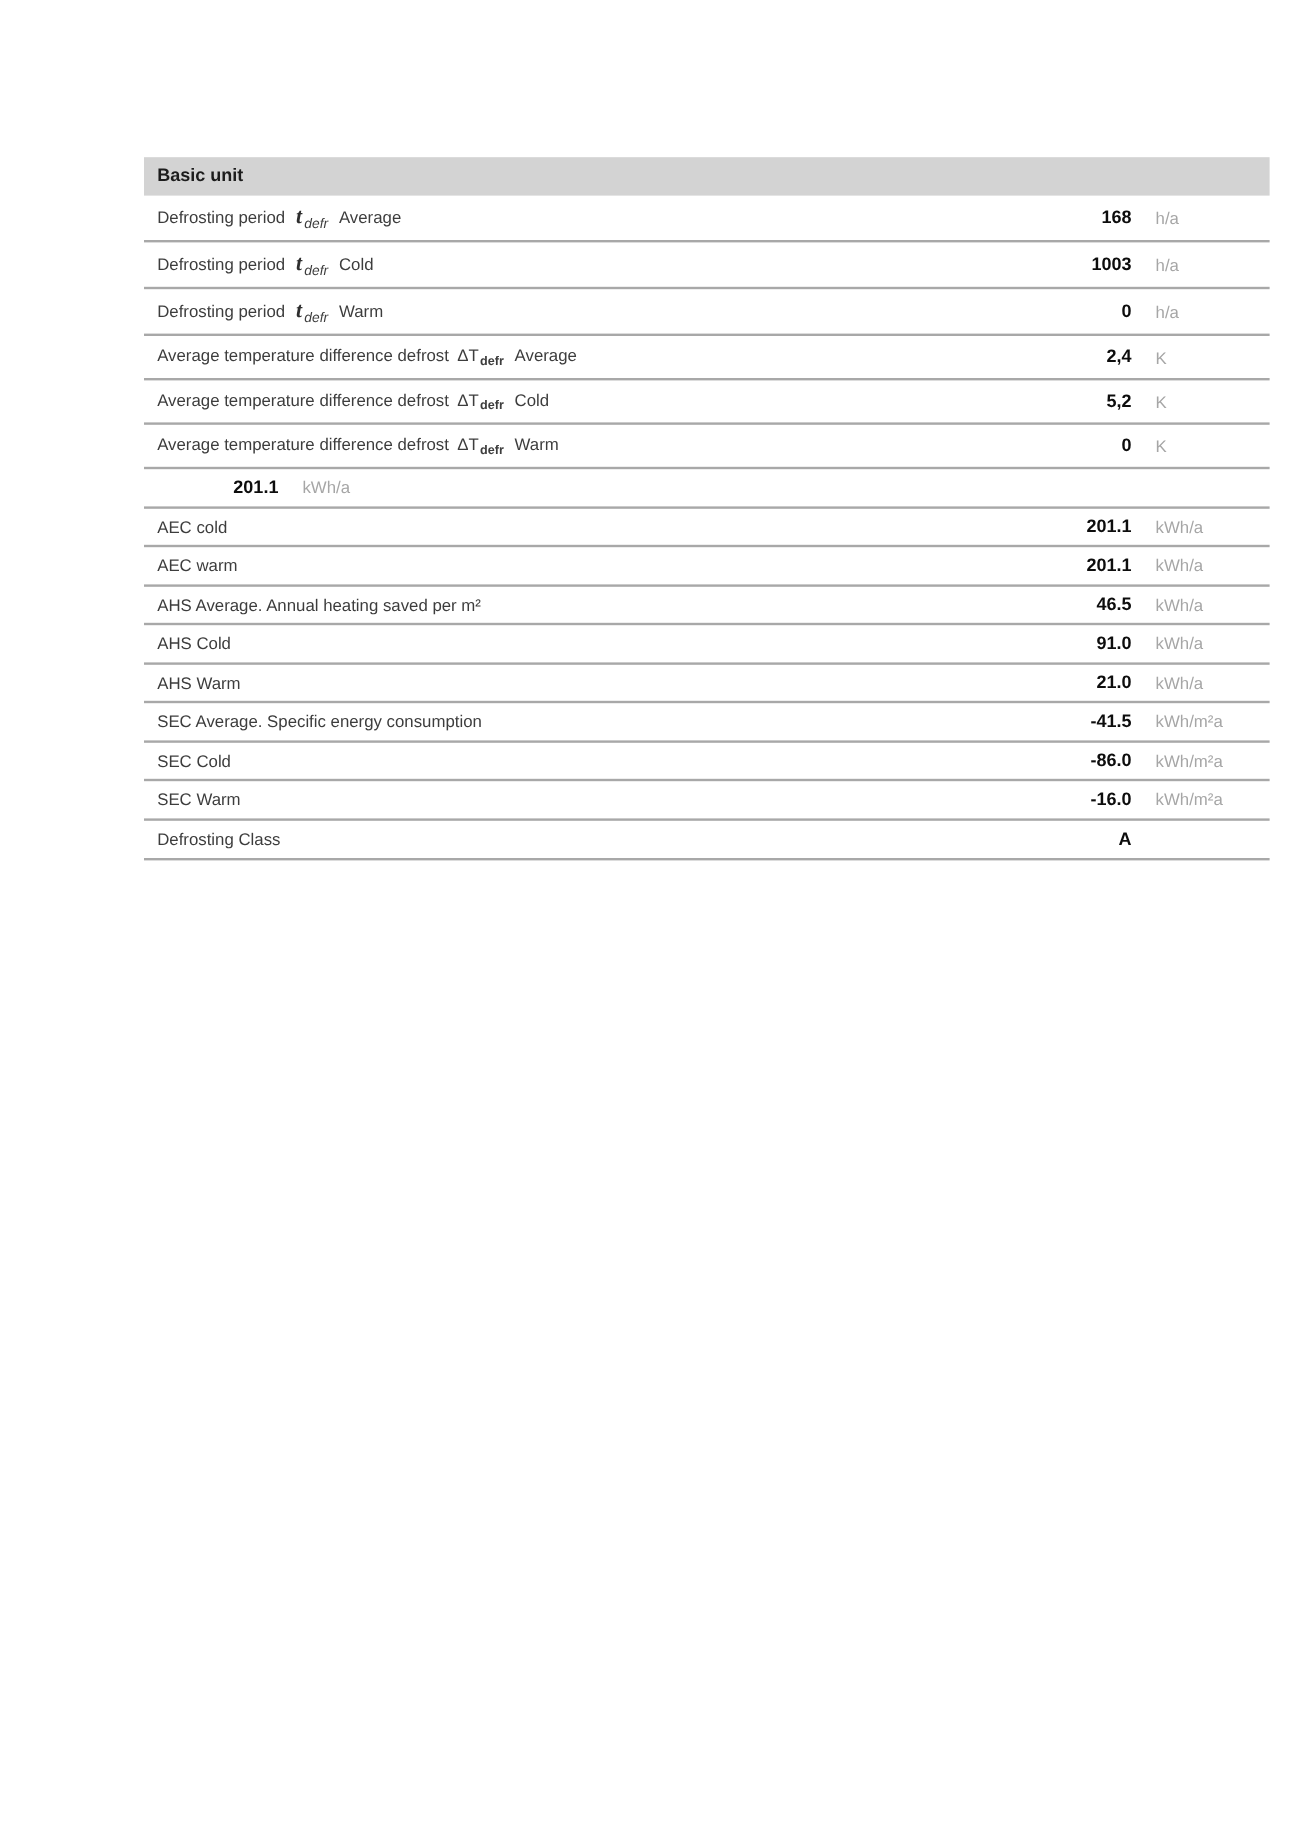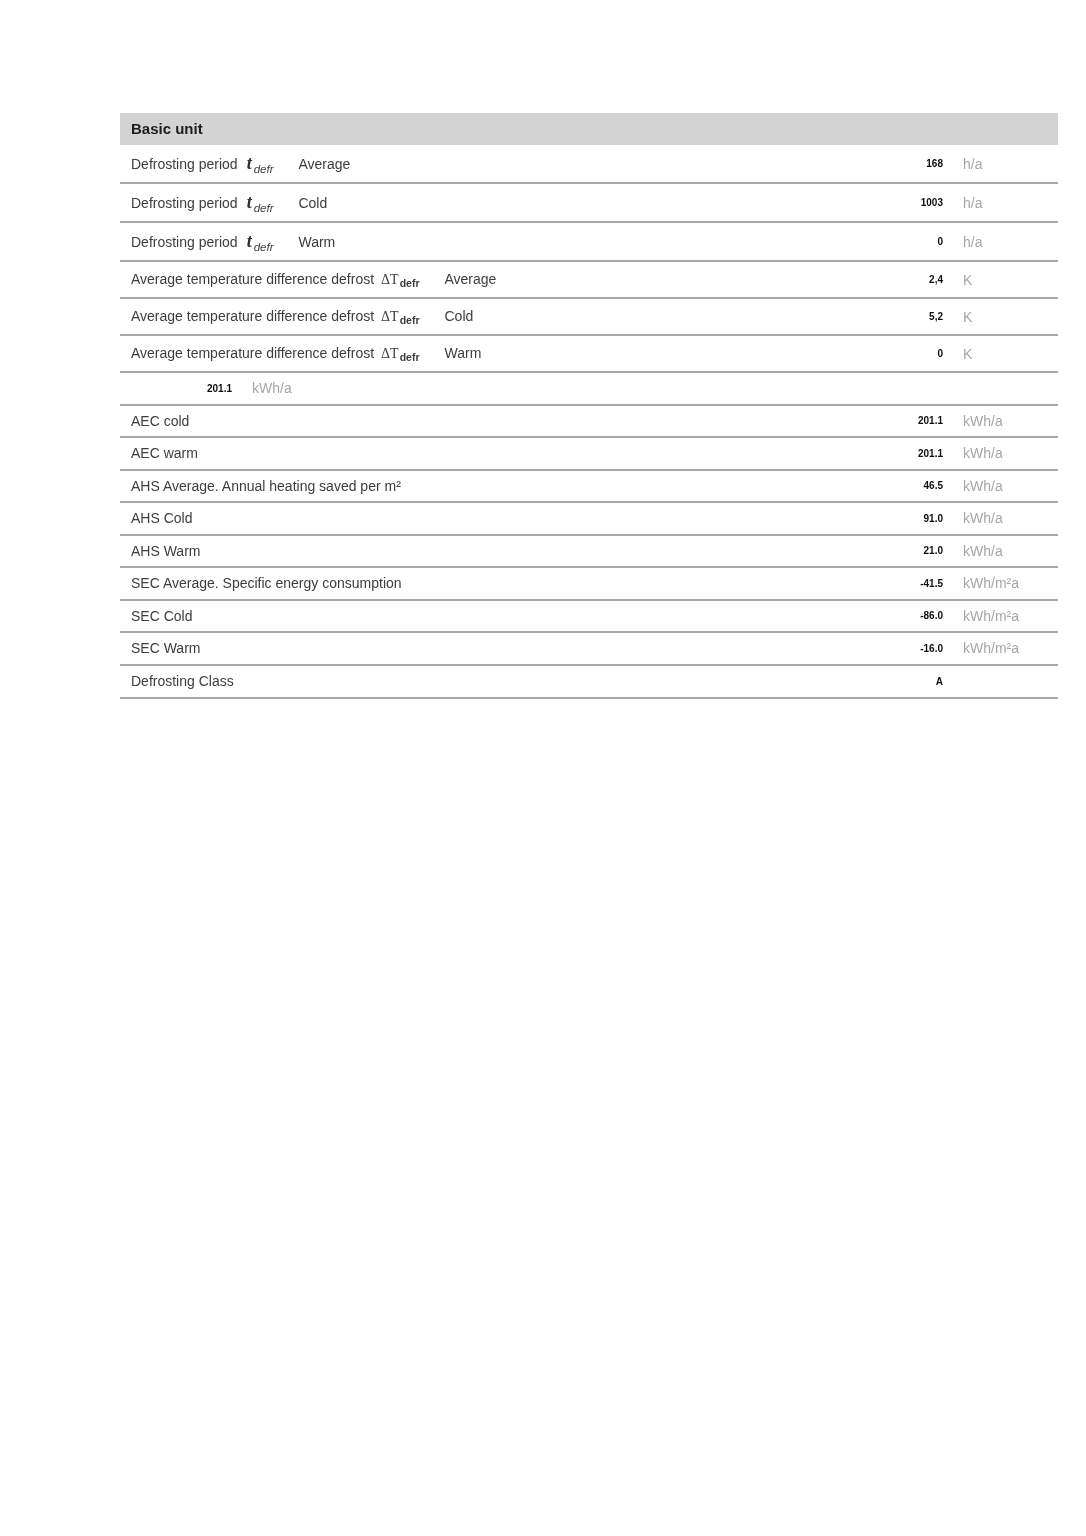--- a/index.html
+++ b/index.html
@@ -11,21 +11,21 @@
   .page {
     position: relative;
     width: 1086px;
     height: 1536px;
     background: #ffffff;
     overflow: hidden;
   }
   .datasheet {
     position: absolute;
     left: 120px;
-    top: 113px;
+    top: 131px;
     width: 938px;
   }
   .table-header {
     height: 32px;
     line-height: 32px;
     background: #d3d3d3;
     padding-left: 11px;
     font-size: 15px;
     font-weight: bold;
     color: #1c1c1c;
@@ -45,21 +45,21 @@
     flex: 1;
     padding-left: 11px;
     font-size: 14px;
     color: #3d3d3d;
     white-space: nowrap;
     overflow: hidden;
   }
   .row-value {
     width: 112px;
     text-align: right;
-    font-size: 10px;
+    font-size: 15px;
     font-weight: bold;
     color: #0d0d0d;
     white-space: nowrap;
   }
   .row-unit {
     width: 115px;
     padding-left: 20px;
     box-sizing: border-box;
     font-size: 14px;
     color: #a6a6a6;
@@ -80,30 +80,29 @@
     font-size: 11.5px;
     vertical-align: -4px;
     margin-left: 2px;
     color: #3d3d3d;
   }
   
   .sym-dt {
     font-size: 14px;
     margin-left: 7px;
     color: #3d3d3d;
-    font-family: Liberation Serif, serif;
   }
   .sym-dt-sub {
     font-size: 10.5px;
     font-weight: bold;
     vertical-align: -3px;
     margin-left: 1px;
     color: #3d3d3d;
   }
-  .row-suffix { margin-left: 25px; }
+  .row-suffix { margin-left: 9px; }
   .note-block {
     margin-top: 5px;
     padding-left: 11px;
     font-size: 13.5px;
     color: #3d3d3d;
     line-height: 16.5px;
   }
 </style>
 </head>
 <body>

